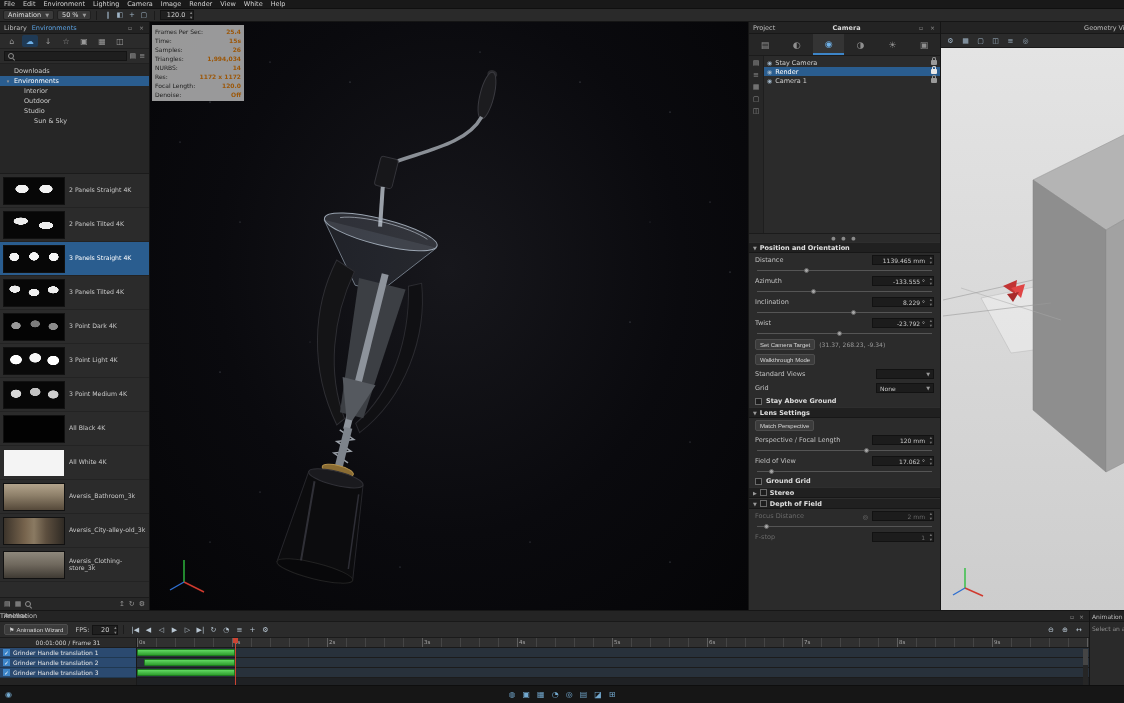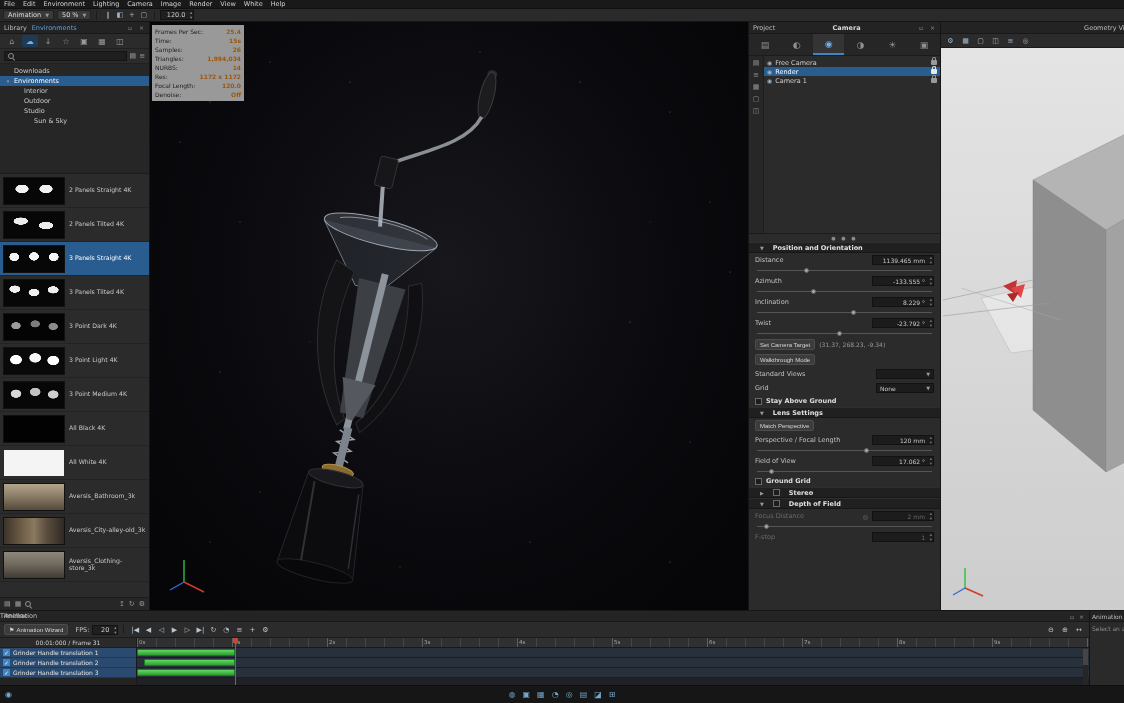--- a/index.html
+++ b/index.html
@@ -81,21 +81,21 @@
 .ptab{flex:1;display:flex;align-items:center;justify-content:center;font-size:9px;color:#8f8f8f}
 .ptab.active{background:#343434;color:#6fb1e8;border-bottom:2px solid var(--accent)}
 #cam-area{height:178px;display:flex;border-bottom:1px solid #1b1b1b}
 #cam-side{width:15px;background:#272727;border-right:1px solid #1e1e1e;display:flex;flex-direction:column;align-items:center;padding-top:3px;gap:4px}
 .sideicon{font-size:7px;color:#8f8f8f}
 #cam-list{flex:1;padding-top:2px}
 .camrow{height:9px;display:flex;align-items:center;gap:3px;padding:0 3px;font-size:6.5px;color:#cfcfcf}
 .camrow.sel{background:var(--sel);color:#fff}
 .camicon{font-size:6px;color:#9fb4c6}
 .dots{height:8px;text-align:center;font-size:5px;color:#8a8a8a;letter-spacing:2px;line-height:8px}
-.sect{height:11px;background:#202020;border-top:1px solid #2e2e2e;border-bottom:1px solid #171717;display:flex;align-items:center;gap:9px;padding:0 11px;font-size:6.5px;color:#e0e0e0;font-weight:bold}
+.sect{height:11px;background:#202020;border-top:1px solid #2e2e2e;border-bottom:1px solid #171717;display:flex;align-items:center;gap:3px;padding:0 4px;font-size:6.5px;color:#e0e0e0;font-weight:bold}
 .sect .caret{font-size:5px;color:#9a9a9a;font-weight:normal}
 .prow{display:flex;align-items:center;gap:4px;padding:2px 6px;font-size:6.5px;color:#c0c0c0}
 .prow .grow{flex:1}
 .plabel{color:#c0c0c0}
 .valbox{height:10px;width:62px;background:#1c1c1c;border:1px solid #121212;color:#c8c8c8;font-size:6px;display:flex;align-items:center;justify-content:flex-end;padding:0 8px 0 2px;position:relative;flex:none}
 .valbox::before{content:"▴";position:absolute;right:1px;top:-1px;font-size:4.5px;color:#777}
 .valbox::after{content:"▾";position:absolute;right:1px;bottom:-1px;font-size:4.5px;color:#777}
 .dselect{height:10px;width:58px;background:#1c1c1c;border:1px solid #121212;color:#c8c8c8;font-size:6px;display:flex;align-items:center;padding:0 3px;gap:3px;flex:none}
 .dselect .grow{flex:1}
 .slider{height:6px;position:relative;margin:0 8px 1px 8px}
@@ -406,21 +406,21 @@
     <div id="cam-side">
         <span class="sideicon">▤</span>
         <span class="sideicon">≡</span>
         <span class="sideicon">▦</span>
         <span class="sideicon">▢</span>
         <span class="sideicon">◫</span>
       </div>
     <div id="cam-list">
         <div class="camrow">
           <span class="camicon">◉</span>
-          <span>Free Camera</span>
+          <span>Stay Camera</span>
           <span class="grow" style="flex: 1 1 0%;"></span>
           <span class="lockicon"></span>
         </div>
         <div class="camrow sel">
           <span class="camicon">◉</span>
           <span>Render</span>
           <span class="grow" style="flex: 1 1 0%;"></span>
           <span class="lockicon"></span>
         </div>
         <div class="camrow">

